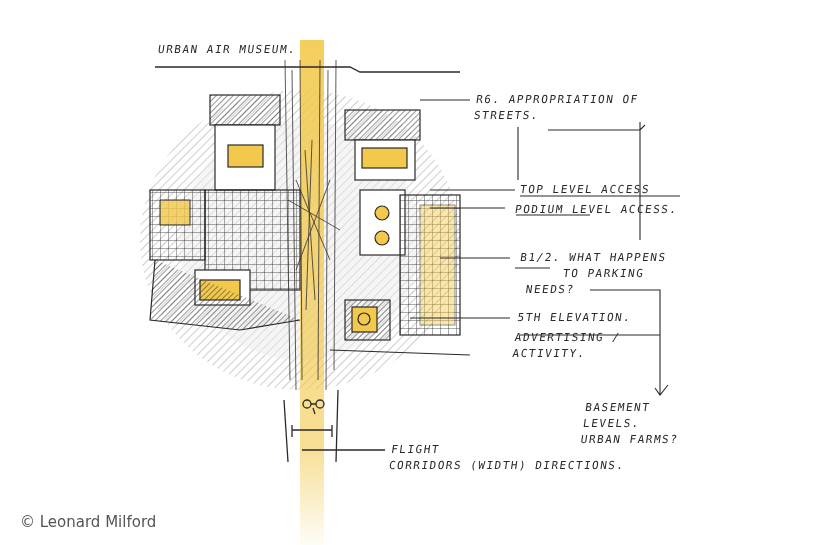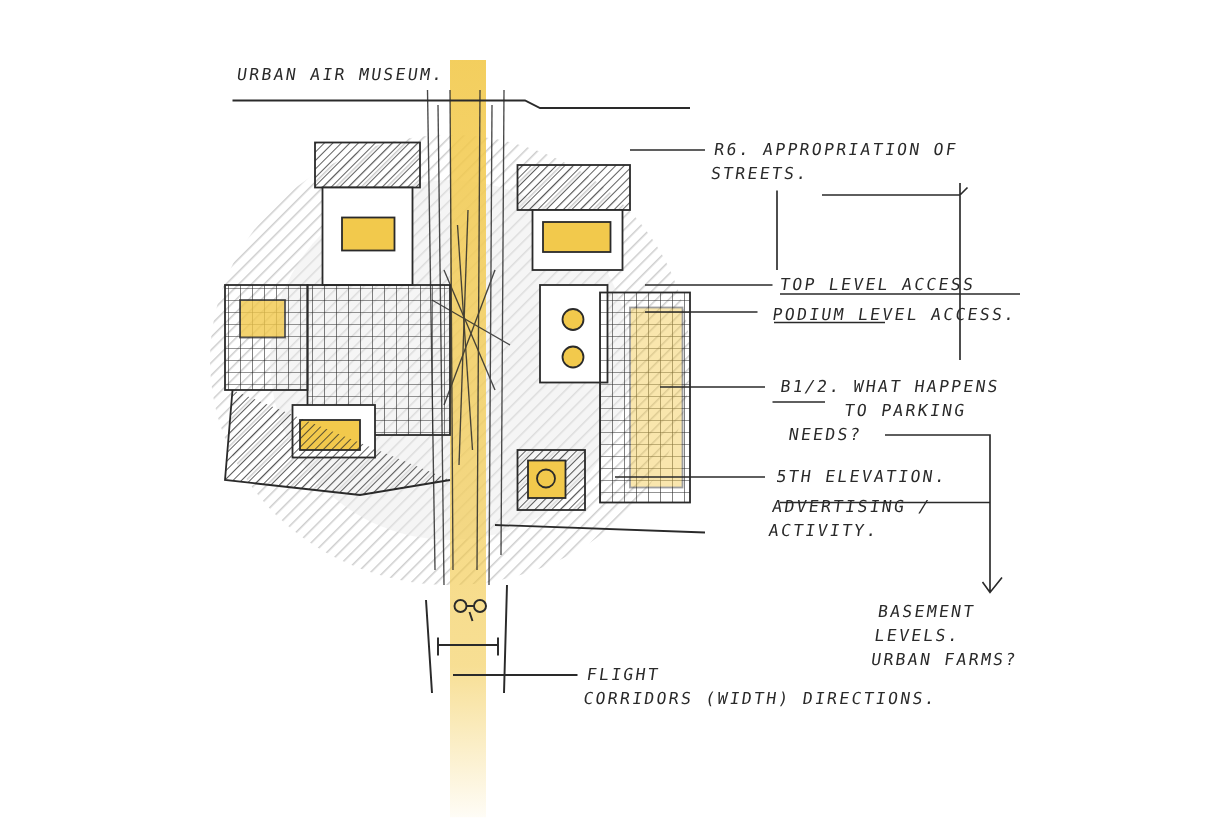--- a/index.html
+++ b/index.html
@@ -140,13 +140,14 @@
     <div>BASEMENT</div>
     <div>LEVELS.</div>
     <div>URBAN FARMS?</div>
   </div>
 
   <div class="note" style="left:390px;top:442px;">
     <div>FLIGHT</div>
     <div>CORRIDORS (WIDTH) DIRECTIONS.</div>
   </div>
 
+  <div class="credit">© Leonard Milford</div>
 </div>
 
 </body></html>

